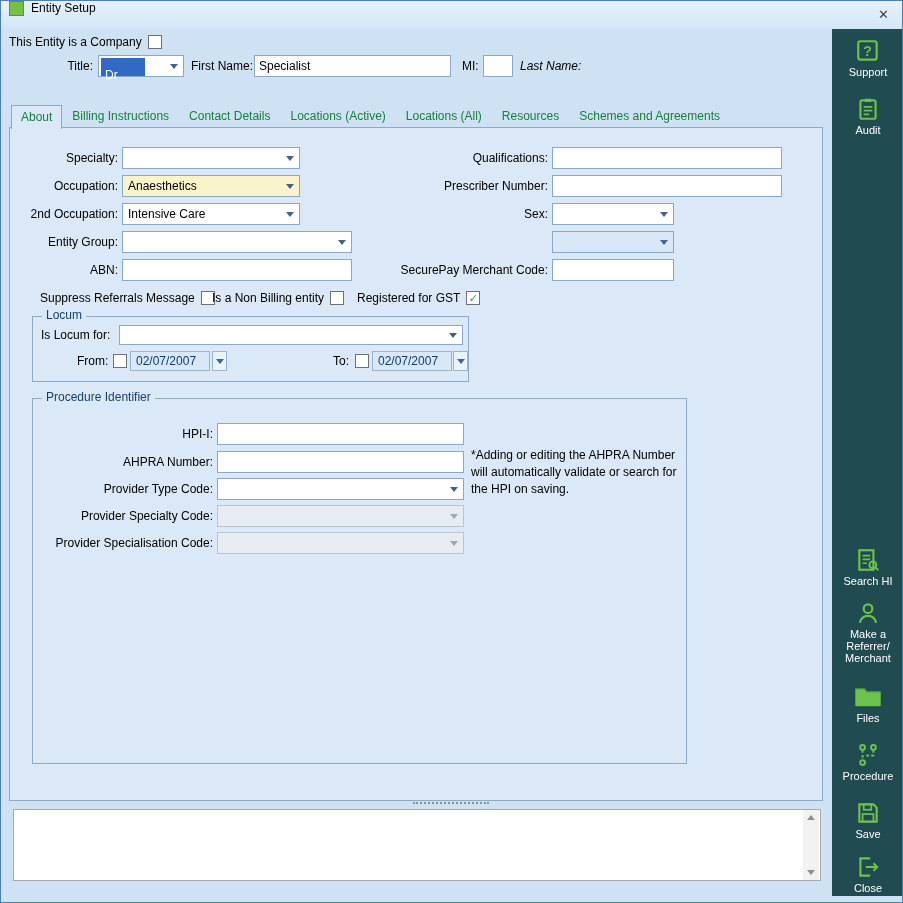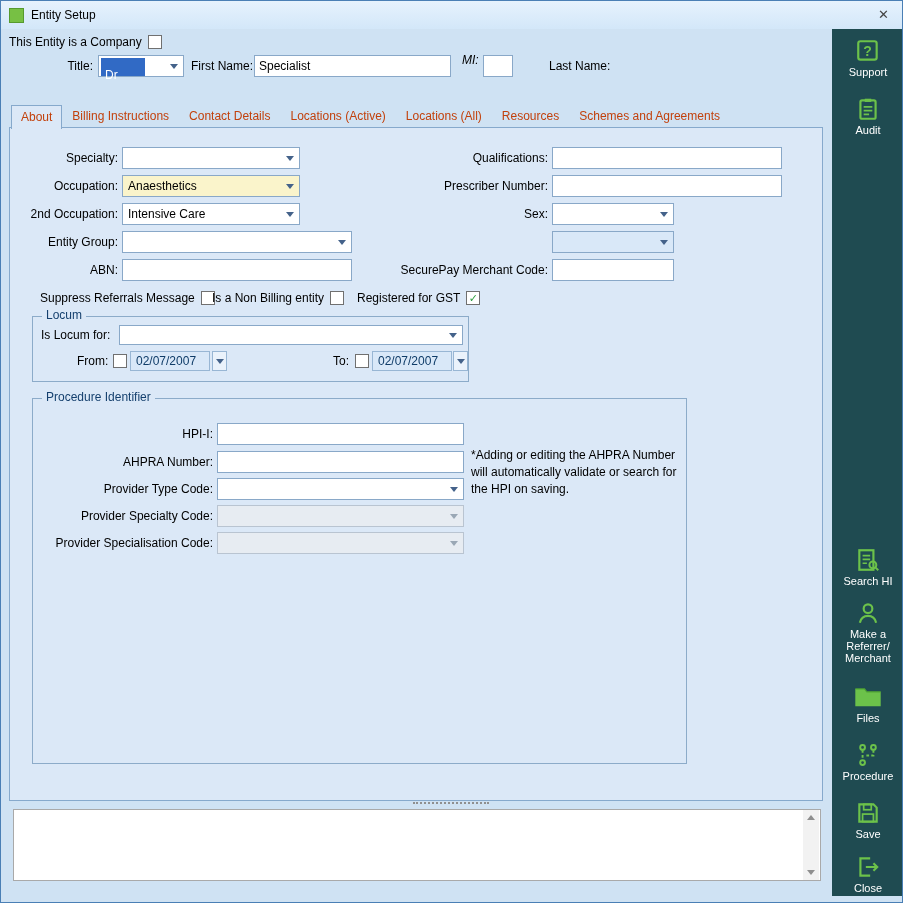--- a/index.html
+++ b/index.html
@@ -3,21 +3,21 @@
 <meta charset="utf-8">
 <style>
   * { margin:0; padding:0; box-sizing:border-box; }
   html,body { background:#e8e8e8; }
   body { font-family:"Liberation Sans","DejaVu Sans",sans-serif; }
   .window { position:relative; width:903px; height:903px; background:#cfe2f3;
             border:1px solid #4a7fb5; overflow:hidden; font-size:12px; color:#000; }
 
   
   .titlebar { position:absolute; top:0; left:0; width:100%; height:28px;
-              background:linear-gradient(#e6f2fd,#d3e7f9); display:flex; align-items:center; padding:0 8px; }
+              background:linear-gradient(#e6f2fd,#d3e7f9); display:flex; align-items:flex-start; padding:0 8px; }
   .app-icon { width:15px; height:15px; background:#77c044; border:1px solid #569a2e; margin-right:7px; flex:0 0 auto; }
   .title-text { font-size:12px; }
   .close-btn { position:absolute; right:13px; top:6px; font-size:13px; color:#444; cursor:default; }
 
   
   .lbl { position:absolute; line-height:22px; height:22px; white-space:nowrap; }
   .r { text-align:right; }
   .lh20 { line-height:20px; height:20px; }
   .ti { position:absolute; height:22px; border:1px solid #89a8c8; background:#fff; font:inherit; padding:0 4px; }
   .combo { position:absolute; height:22px; border:1px solid #89a8c8; background:#fff; }
@@ -35,21 +35,21 @@
   .cbx { width:14px; height:14px; background:#fff; border:1px solid #707070; text-align:center;
          line-height:12px; font-size:11px; color:#2da041; font-weight:bold; flex:0 0 auto; }
   .datefield { position:absolute; height:20px; border:1px solid #98b6d4; background:#d9e8f8;
                line-height:18px; padding-left:5px; color:#0f3c68; }
   .dd-btn { position:absolute; width:15px; height:20px; border:1px solid #98b6d4; background:#eaf2fb; }
   .dd-btn .arrow2 { position:absolute; left:3px; top:7px; width:0; height:0;
                     border-left:4px solid transparent; border-right:4px solid transparent; border-top:5px solid #44628a; }
 
   
   .tabs { position:absolute; left:10px; top:103px; height:24px; display:flex; align-items:flex-end; z-index:2; }
-  .tab { padding:4px 9px 5px; color:#c2410c; border:1px solid transparent; border-bottom:none; cursor:default; white-space:nowrap; }
+  .tab { padding:4px 9px 5px; color:#15803d; border:1px solid transparent; border-bottom:none; cursor:default; white-space:nowrap; }
   .tab.active { background:#dbe8f7; border-color:#86a9cc; position:relative; top:1px; }
   .panel { position:absolute; left:8px; top:126px; width:814px; height:674px; background:#dbe8f7; border:1px solid #86a9cc; }
 
   
   .gb { position:absolute; border:1px solid #8cabc9; }
   .gb-legend { position:absolute; top:-9px; left:9px; background:#dbe8f7; padding:0 4px; color:#15406e; white-space:nowrap; }
 
   .note { position:absolute; font-size:12px; line-height:1.4; }
 
   
@@ -83,23 +83,23 @@
     <span class="cbx"></span>
   </div>
 
   <span class="lbl r" style="left:40px;top:54px;width:52px;">Title:</span>
   <div class="combo" style="left:97px;top:54px;width:86px;">
     <span class="combo-sel">Dr</span>
     <span class="arrow"></span>
   </div>
   <span class="lbl" style="left:190px;top:54px;">First Name:</span>
   <input class="ti" style="left: 253px; top: 54px; width: 197px;" value="Specialist">
-  <span class="lbl" style="left:461px;top:48px;font-style:italic;">MI:</span>
+  <span class="lbl" style="left:461px;top:54px;">MI:</span>
   <input class="ti" style="left: 482px; top: 54px; width: 30px;" value="">
-  <span class="lbl" style="left:548px;top:54px;">Last Name:</span>
+  <span class="lbl" style="left:519px;top:54px;font-style:italic;">Last Name:</span>
 
   <div class="tabs">
     <div class="tab active">About</div>
     <div class="tab">Billing Instructions</div>
     <div class="tab">Contact Details</div>
     <div class="tab">Locations (Active)</div>
     <div class="tab">Locations (All)</div>
     <div class="tab">Resources</div>
     <div class="tab">Schemes and Agreements</div>
   </div>

